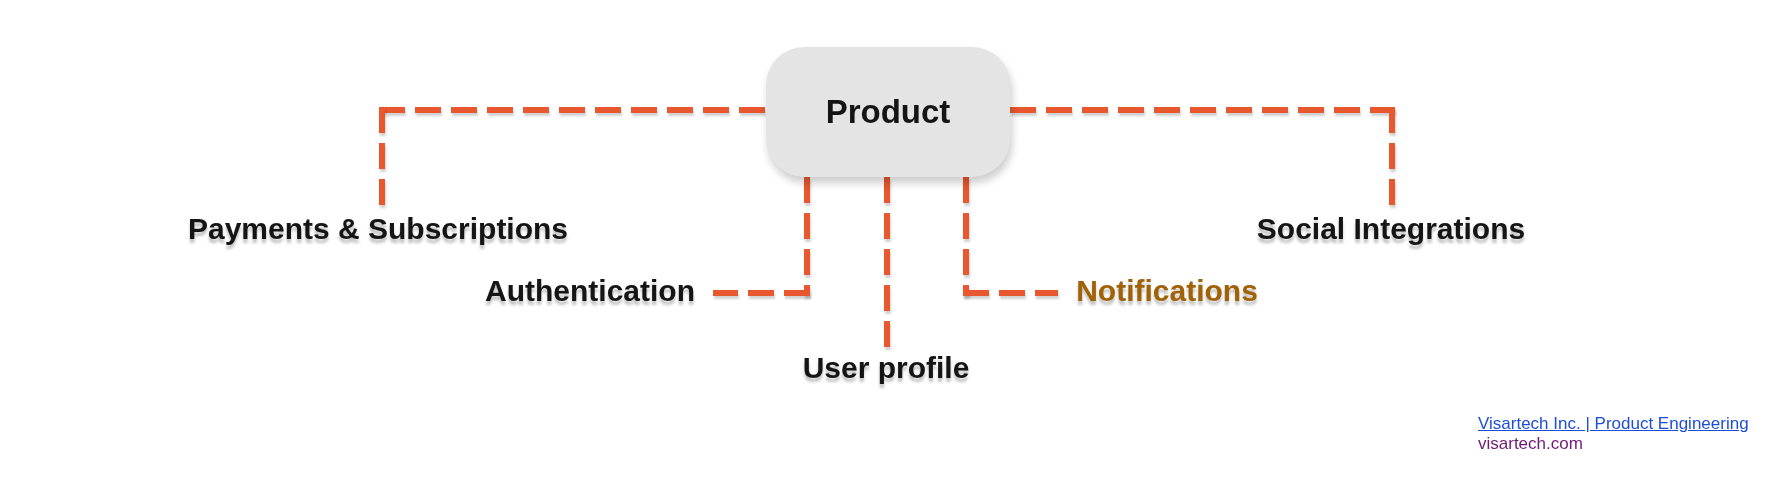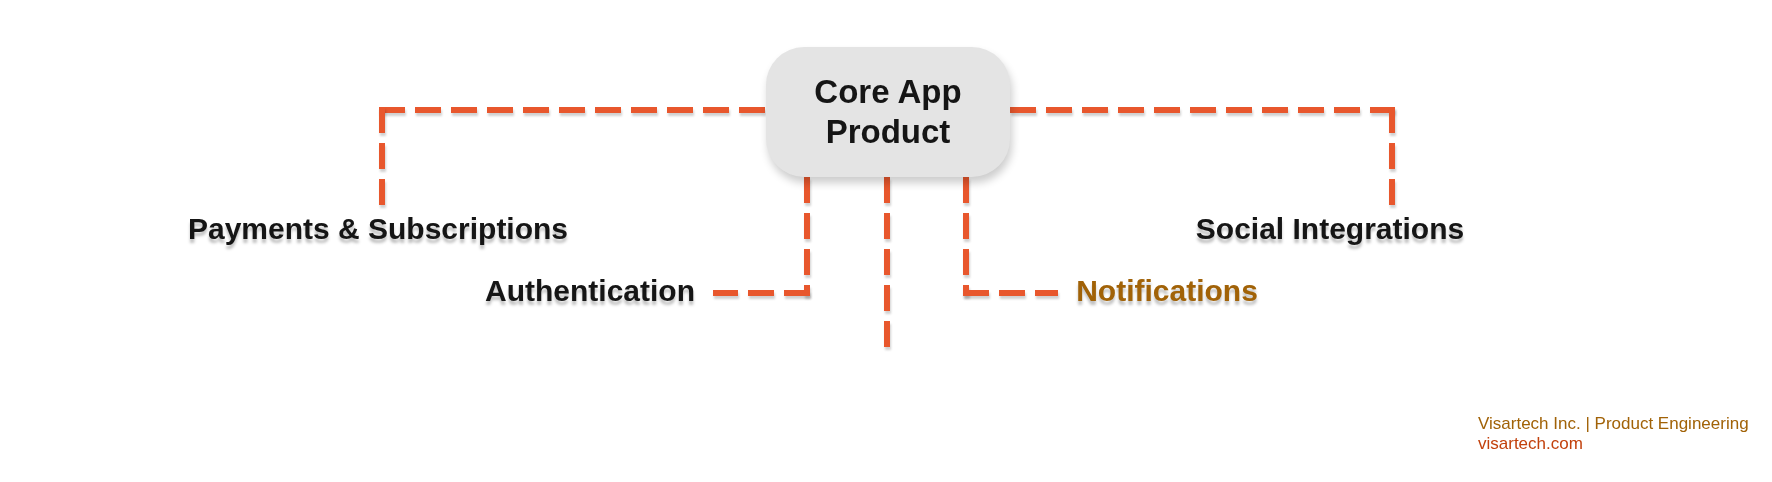--- a/index.html
+++ b/index.html
@@ -91,31 +91,31 @@
 
   <div class="v-line" style="left: 804px; top: 177px; height: 119px; --c: #E8572D;"></div>
   <div class="h-line from-right" style="left: 713px; top: 290px; width: 97px; --c: #E8572D;"></div>
 
   <div class="v-line" style="left: 884px; top: 177px; height: 171px; --c: #E8572D;"></div>
 
   <div class="v-line" style="left: 963px; top: 177px; height: 119px; --c: #E8572D;"></div>
   <div class="h-line" style="left: 963px; top: 290px; width: 95px; --c: #E8572D;"></div>
 
   <div class="center-node" style="background: rgb(228, 228, 228); color: rgb(21, 21, 21);">
-    <div>Core App</div>
     <div>Product</div>
   </div>
 
   <div class="label" style="left: 590px; top: 274px; color: rgb(21, 21, 21);">Authentication</div>
 
   <div class="label" style="left: 378px; top: 212px; color: rgb(21, 21, 21);">Payments &amp; Subscriptions</div>
 
+  <div class="label" style="left: 886px; top: 351px; color: rgb(21, 21, 21);">User profile</div>
 
   <div class="label" style="left: 1167px; top: 274px; color: #a16207;">Notifications</div>
 
-  <div class="label" style="left: 1330px; top: 212px; color: rgb(21, 21, 21);">Social Integrations</div>
+  <div class="label" style="left: 1391px; top: 212px; color: rgb(21, 21, 21);">Social Integrations</div>
 
   <div class="footer">
-    <div class="company" style="color: #a16207;">Visartech Inc. | Product Engineering</div>
-    <div class="website" style="color: #c2410c;">visartech.com</div>
+    <div class="company" style="color: #1d4ed8; text-decoration: underline;">Visartech Inc. | Product Engineering</div>
+    <div class="website" style="color: #701a75;">visartech.com</div>
   </div>
 
 </div>
 
 </body></html>

